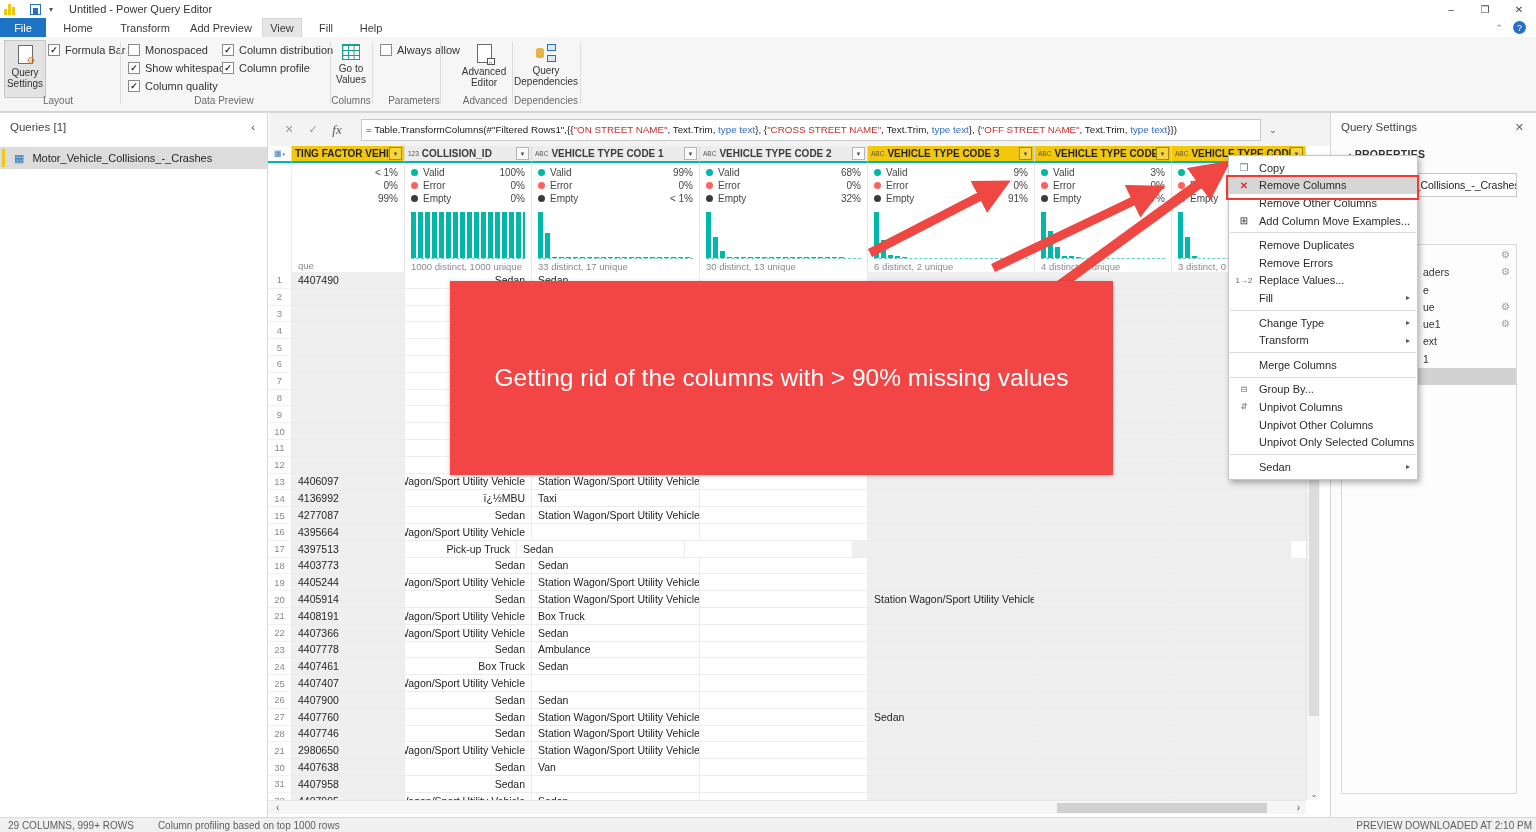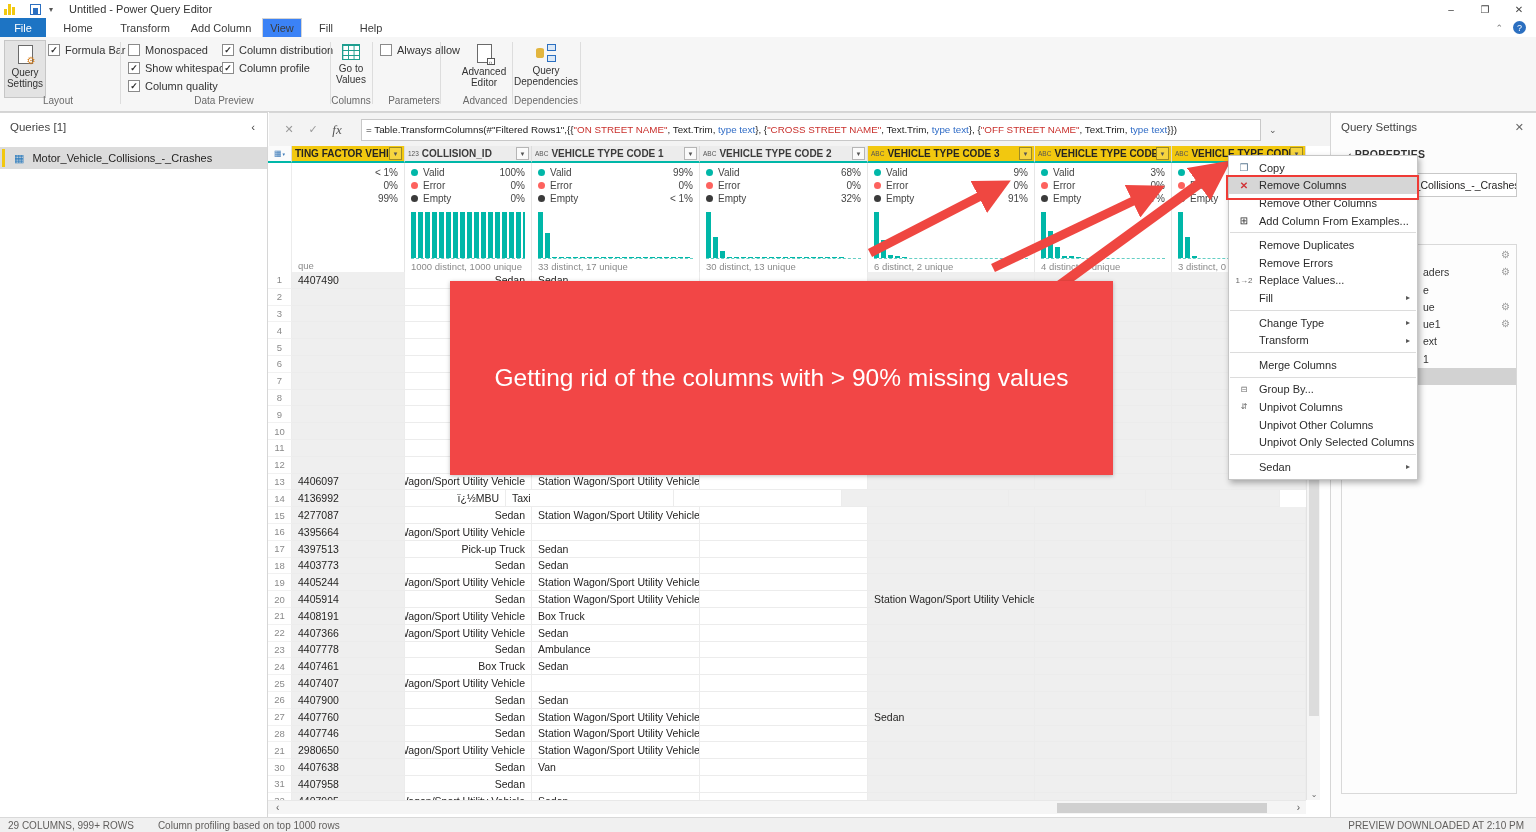--- a/index.html
+++ b/index.html
@@ -16,21 +16,21 @@
   .tb-save::after{ content:""; position:absolute; left:2px; top:3px; right:2px; bottom:0; background:#2b6fc0; }
   .tb-caret { margin-left:8px; font-size:8px; color:#555; }
   .tb-title { margin-left:16px; color:#333; }
   .tb-controls { margin-left:auto; display:flex; }
   .tb-btn { width:34px; height:18px; display:flex; align-items:center; justify-content:center; font-size:10px; color:#444; }
 
   
   .tabsrow { left:0; top:18px; width:1536px; height:19px; background:#fff; display:flex; font-size:11px; }
   .rtab { display:flex; align-items:center; justify-content:center; color:#3b3b3b; }
   .rtab.file { background:#1d74c4; color:#fff; width:46px; }
-  .rtab.active { background:#3b82f6; border:1px solid #d4d4d4; border-bottom:none; }
+  .rtab.active { background:#e5e5e5; border:1px solid #d4d4d4; border-bottom:none; }
   .tabs-right { margin-left:auto; display:flex; align-items:center; gap:10px; padding-right:10px; }
   .collapse-caret { font-size:9px; color:#777; }
   .help-bubble { width:13px; height:13px; border-radius:50%; background:#2b6fc0; color:#fff; font-size:9px; display:flex; align-items:center; justify-content:center; }
 
   
   .ribbon { left:0; top:37px; width:1536px; height:75px; background:#f6f6f6; border-bottom:1px solid #d4d4d4; }
   .rib-sep { position:absolute; top:5px; height:62px; width:1px; background:#dddddd; }
   .bigbtn { position:absolute; display:flex; flex-direction:column; align-items:center; font-size:10px; color:#333; text-align:center; line-height:11px; }
   .bigbtn.pressed { background:#e3e3e3; border:1px solid #c6c6c6; }
   .pageicon { width:15px; height:19px; border:1px solid #6a6a6a; background:#fff; position:relative; margin:4px 0 3px 0; }
@@ -102,21 +102,21 @@
   .rp-props .tri { font-size:7px; margin-right:4px; color:#444; }
   .rp-name { position:absolute; left:10px; top:60px; width:176px; height:24px; background:#fff; border:1px solid #c8c8c8; font-size:10.5px; line-height:22px; padding-left:6px; white-space:nowrap; overflow:hidden; }
   .steps { position:absolute; left:10px; top:131px; width:176px; height:550px; background:#fdfdfd; border:1px solid #d9d9d9; padding-top:2px; }
   .step { height:17.3px; position:relative; font-size:10.5px; color:#333; }
   .step.sel { background:#d2d2d2; }
   .step .slab { position:absolute; left:81px; top:2px; }
   .step .gear { position:absolute; right:6px; top:2px; color:#9a9a9a; font-size:10px; }
 
   
   .statusbar { left:0; top:817px; width:1536px; height:15px; background:#f0f0f0; border-top:1px solid #d9d9d9; display:flex; align-items:center; font-size:10px; color:#605e5c; }
-  .sb-l1 { margin-left:8px; } .sb-l2 { margin-left:24px; } .sb-r { margin-left:auto; margin-right:12px; }
+  .sb-l1 { margin-left:8px; } .sb-l2 { margin-left:24px; } .sb-r { margin-left:auto; margin-right:4px; }
 
   
   .arrows { left:0; top:0; z-index:5; pointer-events:none; }
   .banner { left:450px; top:281px; width:663px; height:194px; background:#f24646; z-index:6; display:flex; align-items:center; justify-content:center; box-shadow:0 1px 4px rgba(0,0,0,.25); }
   .banner span { color:#fff; font-size:24.5px; }
   .cmenu { left:1228px; top:155px; width:190px; z-index:7; background:#fff; border:1px solid #c6c6c6; box-shadow:2px 3px 6px rgba(0,0,0,.3); padding:3px 0; }
   .mi { height:17.6px; display:flex; align-items:center; font-size:11px; color:#2b2b2b; position:relative; }
   .mi.hl { background:#d6d6d6; }
   .mi .mic { width:30px; flex:none; text-align:center; font-size:10px; }
   .mi .marrow { position:absolute; right:7px; font-size:8px; color:#555; }
@@ -142,21 +142,21 @@
     <div class="tb-btn">❐</div>
     <div class="tb-btn">✕</div>
   </div>
 </div>
 
 <div class="abs tabsrow">
   <div id="tabs-host" style="display:flex">
       <div class="rtab file" style="width: 46px;">File</div>
       <div class="rtab" style="width: 64px;">Home</div>
       <div class="rtab" style="width: 70px;">Transform</div>
-      <div class="rtab" style="width: 82px;">Add Column</div>
+      <div class="rtab" style="width: 82px;">Add Preview</div>
       <div class="rtab active" style="width: 40px;">View</div>
       <div class="rtab" style="width: 48px;">Fill</div>
       <div class="rtab" style="width: 42px;">Help</div>
     </div>
   <div class="tabs-right">
     <div class="collapse-caret">⌃</div>
     <div class="help-bubble">?</div>
   </div>
 </div>
 
@@ -630,21 +630,21 @@
         <div class="dcell num" style="width: 127px; flex: 0 0 auto;">Station Wagon/Sport Utility Vehicle</div>
         <div class="dcell" style="width: 168px; flex: 0 0 auto;">Station Wagon/Sport Utility Vehicle</div>
         <div class="dcell" style="width: 168px; flex: 0 0 auto;"></div>
         <div class="dcell selcol" style="width: 167px; flex: 0 0 auto;"></div>
         <div class="dcell selcol" style="width: 137px; flex: 0 0 auto;"></div>
         <div class="dcell selcol" style="width: 134px; flex: 0 0 auto;"></div>
       </div>
       <div class="trow">
         <div class="gcell">14</div>
         <div class="dcell selcol" style="width: 113px; flex: 0 0 auto;">4136992</div>
-        <div class="dcell num" style="width: 101px; flex: 0 0 auto; text-align: center;">ï¿½MBU</div>
+        <div class="dcell num" style="width: 127px; flex: 0 0 auto; text-align: center;">ï¿½MBU</div>
         <div class="dcell" style="width: 168px; flex: 0 0 auto;">Taxi</div>
         <div class="dcell" style="width: 168px; flex: 0 0 auto;"></div>
         <div class="dcell selcol" style="width: 167px; flex: 0 0 auto;"></div>
         <div class="dcell selcol" style="width: 137px; flex: 0 0 auto;"></div>
         <div class="dcell selcol" style="width: 134px; flex: 0 0 auto;"></div>
       </div>
       <div class="trow">
         <div class="gcell">15</div>
         <div class="dcell selcol" style="width: 113px; flex: 0 0 auto;">4277087</div>
         <div class="dcell num" style="width: 127px; flex: 0 0 auto;">Sedan</div>
@@ -660,21 +660,21 @@
         <div class="dcell num" style="width: 127px; flex: 0 0 auto;">Station Wagon/Sport Utility Vehicle</div>
         <div class="dcell" style="width: 168px; flex: 0 0 auto;"></div>
         <div class="dcell" style="width: 168px; flex: 0 0 auto;"></div>
         <div class="dcell selcol" style="width: 167px; flex: 0 0 auto;"></div>
         <div class="dcell selcol" style="width: 137px; flex: 0 0 auto;"></div>
         <div class="dcell selcol" style="width: 134px; flex: 0 0 auto;"></div>
       </div>
       <div class="trow">
         <div class="gcell">17</div>
         <div class="dcell selcol" style="width: 113px; flex: 0 0 auto;">4397513</div>
-        <div class="dcell num" style="width: 127px; flex: 0 0 auto;">Pick-up Truck</div>
+        <div class="dcell num" style="width: 112px; flex: 0 0 auto;">Pick-up Truck</div>
         <div class="dcell" style="width: 168px; flex: 0 0 auto;">Sedan</div>
         <div class="dcell" style="width: 168px; flex: 0 0 auto;"></div>
         <div class="dcell selcol" style="width: 167px; flex: 0 0 auto;"></div>
         <div class="dcell selcol" style="width: 137px; flex: 0 0 auto;"></div>
         <div class="dcell selcol" style="width: 134px; flex: 0 0 auto;"></div>
       </div>
       <div class="trow">
         <div class="gcell">18</div>
         <div class="dcell selcol" style="width: 113px; flex: 0 0 auto;">4403773</div>
         <div class="dcell num" style="width: 127px; flex: 0 0 auto;">Sedan</div>
@@ -905,21 +905,21 @@
     <div class="mi hl">
       <span class="mic removex">✕</span>
       <span>Remove Columns</span>
     </div>
     <div class="mi">
       <span class="mic"></span>
       <span>Remove Other Columns</span>
     </div>
     <div class="mi">
       <span class="mic addcol">⊞</span>
-      <span>Add Column From Examples...</span>
+      <span>Add Column Move Examples...</span>
     </div>
     <div class="msep"></div>
     <div class="mi">
       <span class="mic"></span>
       <span>Remove Duplicates</span>
     </div>
     <div class="mi">
       <span class="mic"></span>
       <span>Remove Errors</span>
     </div>

